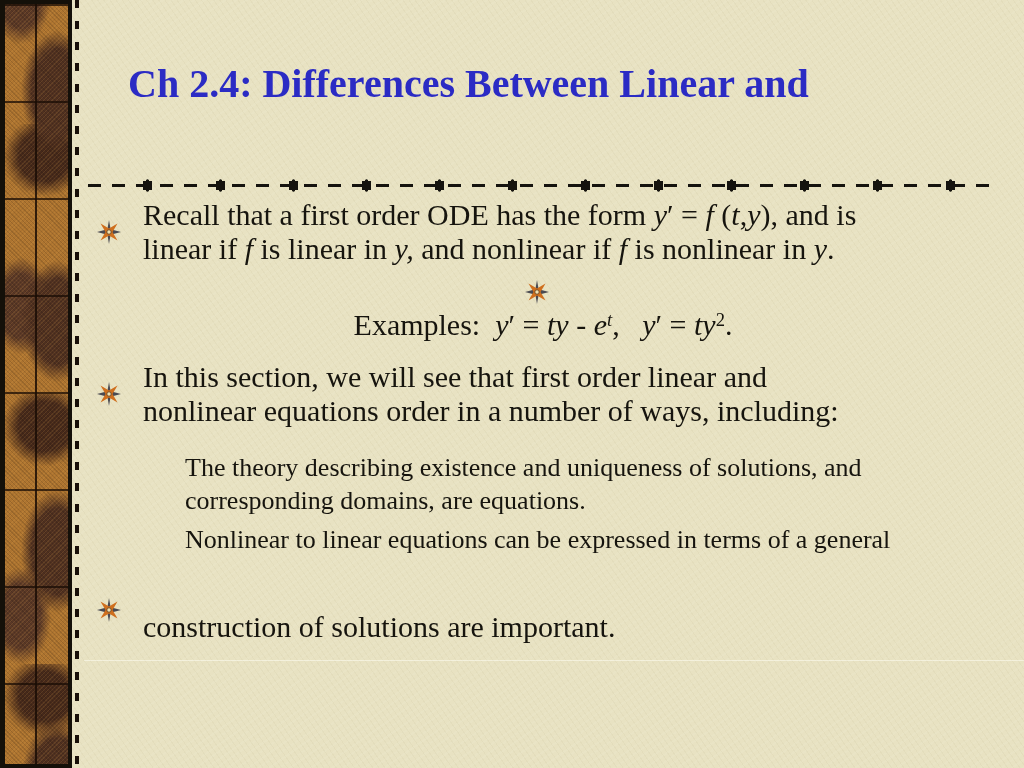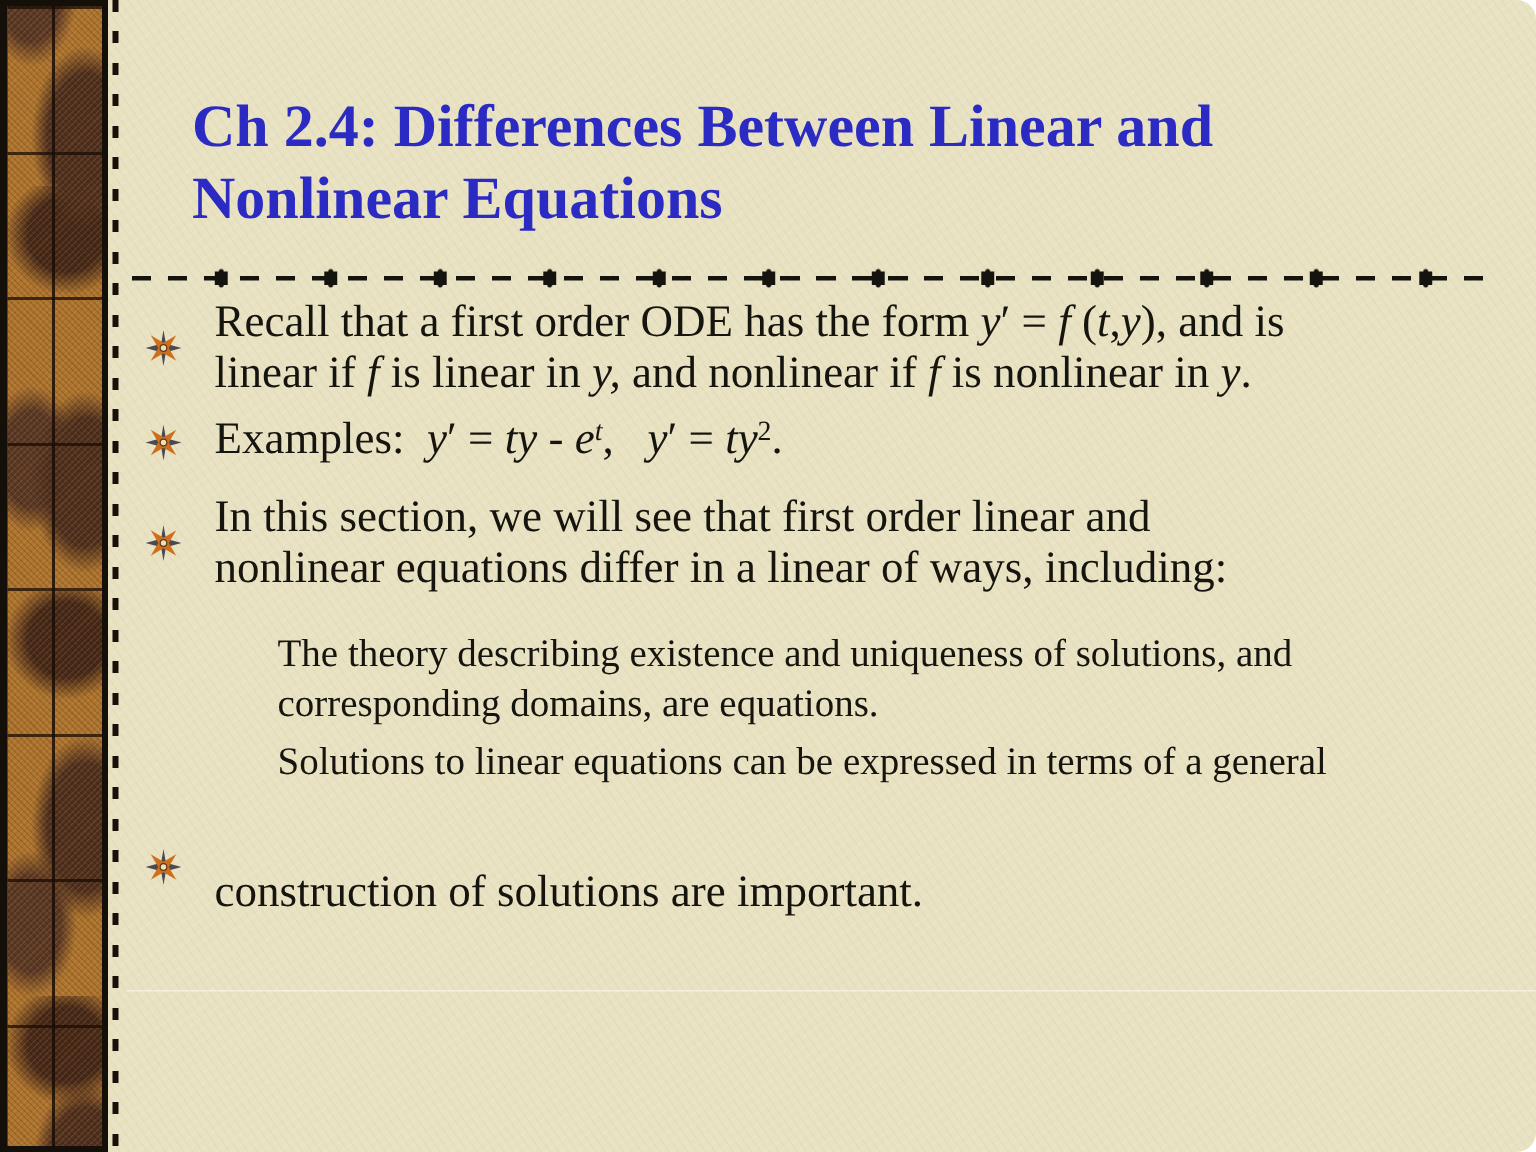--- a/index.html
+++ b/index.html
@@ -9,21 +9,20 @@
   *{margin:0;padding:0;box-sizing:border-box;}
   html,body{width:1024px;height:768px;overflow:hidden;}
   .slide{
     position:relative;width:1024px;height:768px;
     background:
       repeating-linear-gradient(55deg, rgba(160,150,105,.07) 0 1px, rgba(0,0,0,0) 1px 5px),
       repeating-linear-gradient(-35deg, rgba(255,255,245,.06) 0 2px, rgba(0,0,0,0) 2px 6px),
       var(--bg);
     font-family:"Liberation Serif","DejaVu Serif",serif;
     color:var(--text);
-    border-radius:13px;
   }
   
   .strip{position:absolute;left:0;top:0;bottom:0;width:84px;}
   .strip-art{
     position:absolute;left:0;top:0;bottom:0;width:72px;
     border:4px solid var(--frame);border-left-width:5px;
     background:
       linear-gradient(90deg, rgba(0,0,0,0) 0 30px, rgba(25,12,4,.85) 30px 32px, rgba(0,0,0,0) 32px) 0 0 / 100% 100% no-repeat,
       repeating-linear-gradient(180deg, rgba(25,12,4,.75) 0 2px, rgba(0,0,0,0) 2px 97px) 0 0 / 100% 100% repeat,
       repeating-linear-gradient(45deg, rgba(0,0,0,.13) 0 1px, rgba(0,0,0,0) 1px 3px) 0 0 / 100% 100% repeat,
@@ -55,40 +54,40 @@
   }
   
   .content{position:absolute;left:88px;top:198px;width:910px;}
   .row{display:flex;align-items:center;}
   .row .txt{white-space:pre-wrap;}
   .l1 .icon-box{flex:none;width:55px;padding:4px 0 0 9px;}
   .l1 .txt{font-size:30px;line-height:34px;max-width:850px;}
   .l2{margin-left:70px;}
   .l2 .icon-box{flex:none;width:27px;padding:8px 0 0 2px;}
   .l2 .txt{font-size:26px;line-height:33px;max-width:800px;}
-  .mb10{margin-bottom:10px;} .mb14{margin-bottom:14px;} .mb9{margin-bottom:23px;}
+  .mb10{margin-bottom:10px;} .mb14{margin-bottom:14px;flex-direction:column;} .mb9{margin-bottom:23px;}
   .mb6{margin-bottom:6px;margin-top:20px;} .mb7{margin-bottom:7px;} .mb5{margin-bottom:5px;}
   .diamond{width:13px;height:13px;background:var(--orange);border-radius:3px;transform:rotate(45deg);}
   .s-i{font-style:italic;}
   .s-sup{font-size:.62em;position:relative;top:-.5em;}
   .s-supi{font-style:italic;font-size:.62em;position:relative;top:-.5em;}
 </style>
 </head>
 <body>
 
 <div class="slide">
 
   <div class="strip">
     <div class="strip-art"></div>
     <div class="strip-stitch"></div>
   </div>
 
   <div class="hairline"></div>
 
-  <h1 class="title"><span>Ch 2.4: Differences Between Linear and</span><br><span>Nonlinear Equations</span></h1>
+  <h1 class="title"><span>Ch 2.4: Differences Between Linear and</span><br></h1>
 
   <div class="divider"></div>
 
   <div class="content">
 
     <div class="row l1 mb10">
       <span class="icon-box">
         <svg viewBox="0 0 24 24" width="24" height="24">
           <polygon points="12,0 13.6,9.2 24,12 13.6,14.8 12,24 10.4,14.8 0,12 10.4,9.2" fill="#4a4a52"></polygon>
           <polygon points="3.5,3.5 12,8.5 20.5,3.5 15.5,12 20.5,20.5 12,15.5 3.5,20.5 8.5,12" fill="#cf6f1e"></polygon>
@@ -110,31 +109,31 @@
     </div>
 
     <div class="row l1 mb9">
       <span class="icon-box">
         <svg viewBox="0 0 24 24" width="24" height="24">
           <polygon points="12,0 13.6,9.2 24,12 13.6,14.8 12,24 10.4,14.8 0,12 10.4,9.2" fill="#4a4a52"></polygon>
           <polygon points="3.5,3.5 12,8.5 20.5,3.5 15.5,12 20.5,20.5 12,15.5 3.5,20.5 8.5,12" fill="#cf6f1e"></polygon>
           <circle cx="12" cy="12" r="2.2" fill="#f0e0b0" stroke="#5a3a1a" stroke-width="0.8"></circle>
         </svg>
       </span>
-      <span class="txt"><span>In this section, we will see that first order linear and</span><br><span>nonlinear equations differ in a linear of ways, including:</span></span>
+      <span class="txt"><span>In this section, we will see that first order linear and</span><br><span>nonlinear equations order in a number of ways, including:</span></span>
     </div>
 
     <div class="row l2 mb6">
       <span class="icon-box"><span class="diamond"></span></span>
       <span class="txt"><span>The theory describing existence and uniqueness of solutions, and</span><br><span>corresponding domains, are equations.</span></span>
     </div>
 
     <div class="row l2 mb7">
       <span class="icon-box"><span class="diamond"></span></span>
-      <span class="txt"><span>Solutions to linear equations can be expressed in terms of a general</span><br></span>
+      <span class="txt"><span>Nonlinear to linear equations can be expressed in terms of a general</span><br></span>
     </div>
 
     <div class="row l2 mb5">
       <span class="icon-box"><span class="diamond"></span></span>
     </div>
 
     <div class="row l1">
       <span class="icon-box">
         <svg viewBox="0 0 24 24" width="24" height="24">
           <polygon points="12,0 13.6,9.2 24,12 13.6,14.8 12,24 10.4,14.8 0,12 10.4,9.2" fill="#4a4a52"></polygon>

